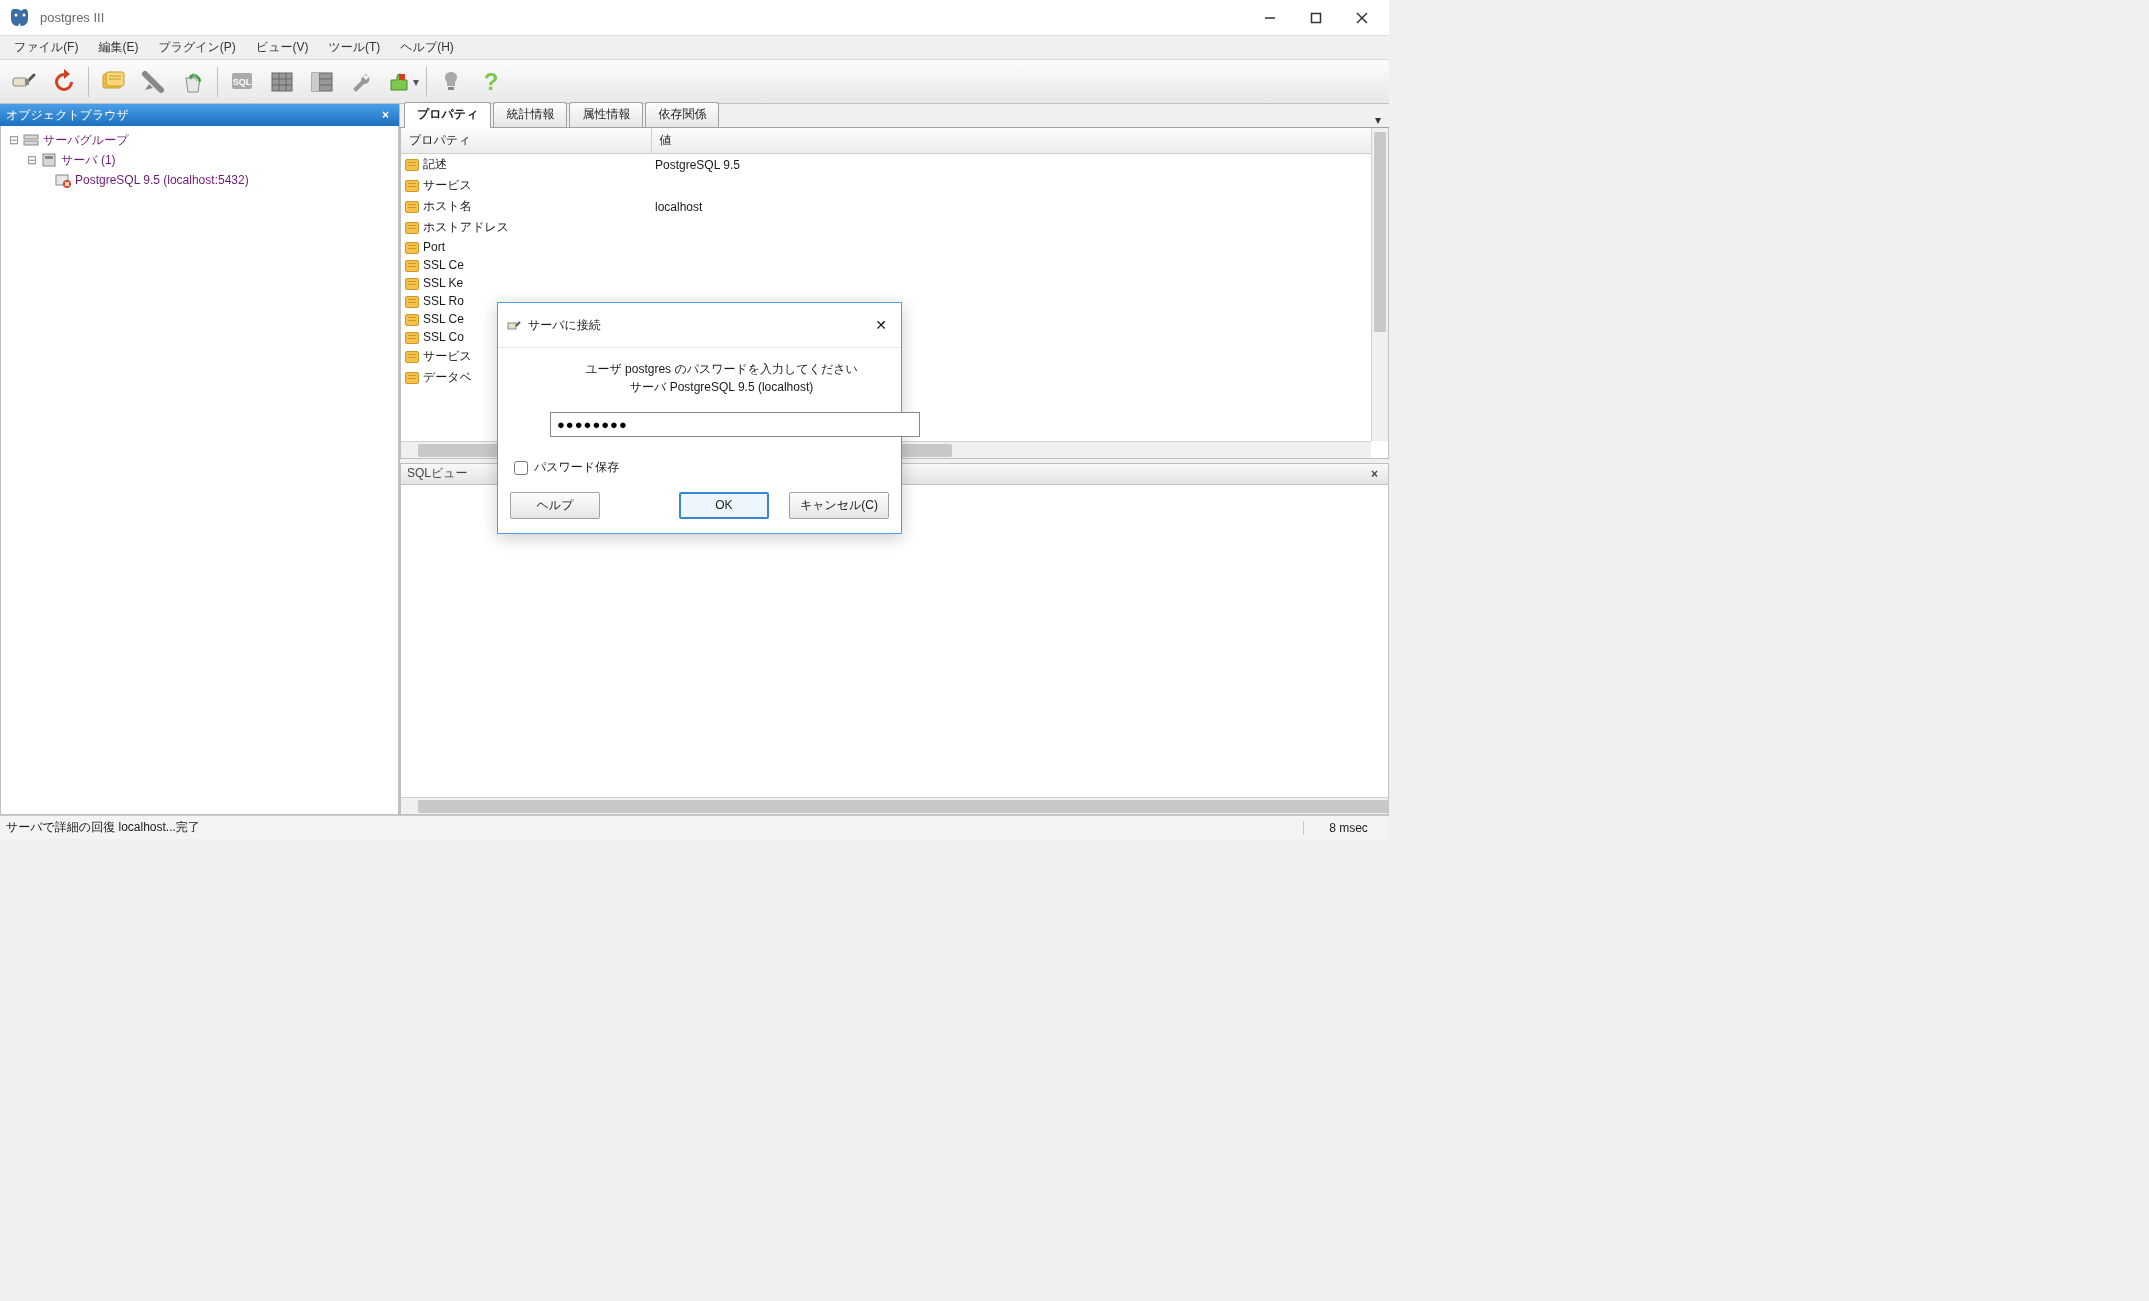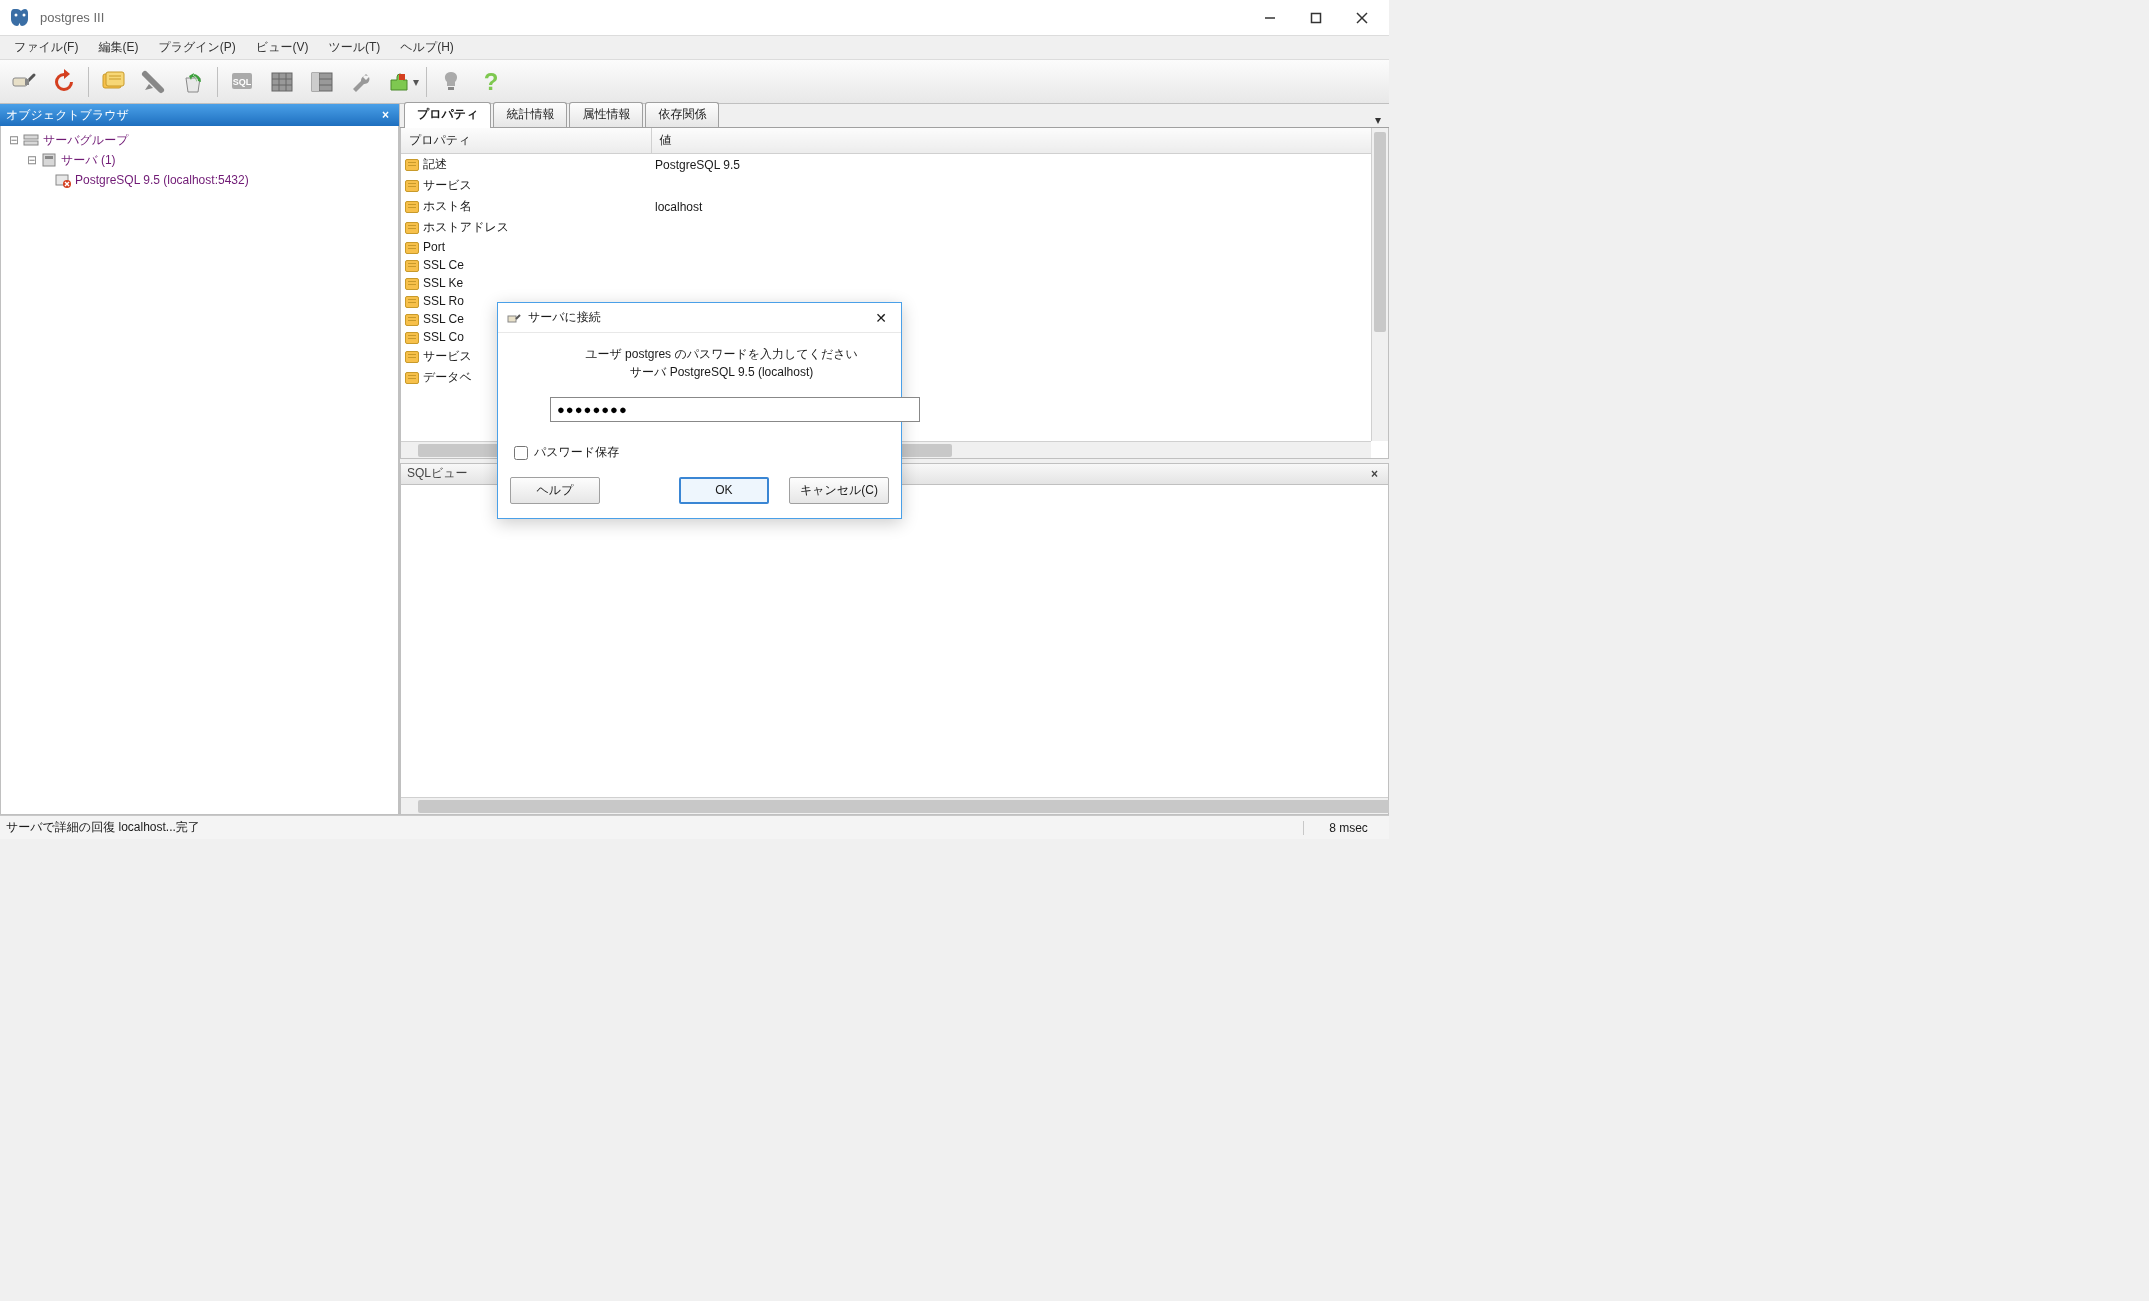--- a/index.html
+++ b/index.html
@@ -161,21 +161,21 @@
     position: absolute;
     left: 497px;
     top: 302px;
     width: 405px;
     background: #fff;
     border: 1px solid #4aa0e8;
     box-shadow: 0 4px 16px rgba(0,0,0,0.2);
     z-index: 100;
   }
   .dialog-title {
-    height: 30px;
+    height: 45px;
     background: #fff;
     display: flex;
     align-items: center;
     padding: 0 8px;
     border-bottom: 1px solid #e8e8e8;
   }
   .dialog-title .dlg-icon { width: 16px; height: 16px; margin-right: 6px; }
   .dialog-title .close-x { margin-left: auto; font-size: 14px; padding: 2px 6px; }
   .dialog-body { padding: 12px 8px 8px; text-align: center; margin-left: 44px; }
   .dialog-body p { margin: 1px 0; }

